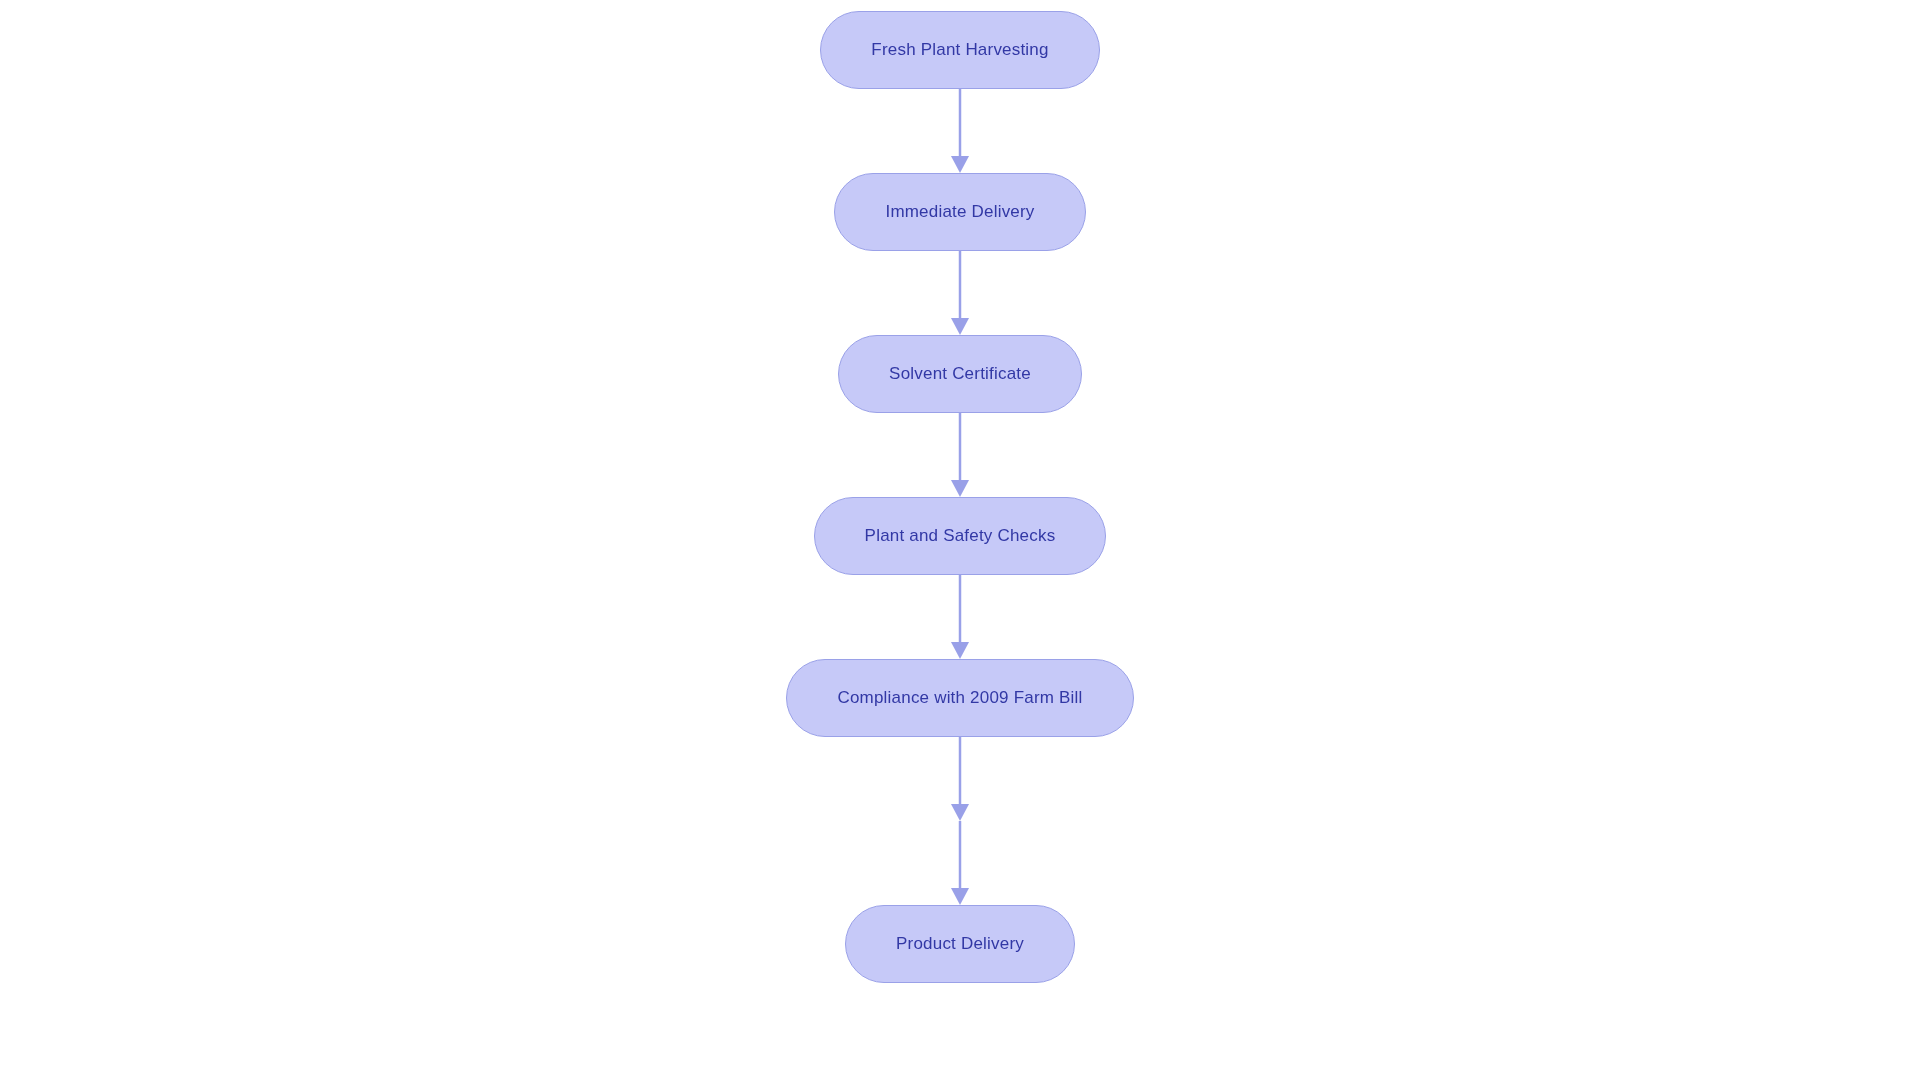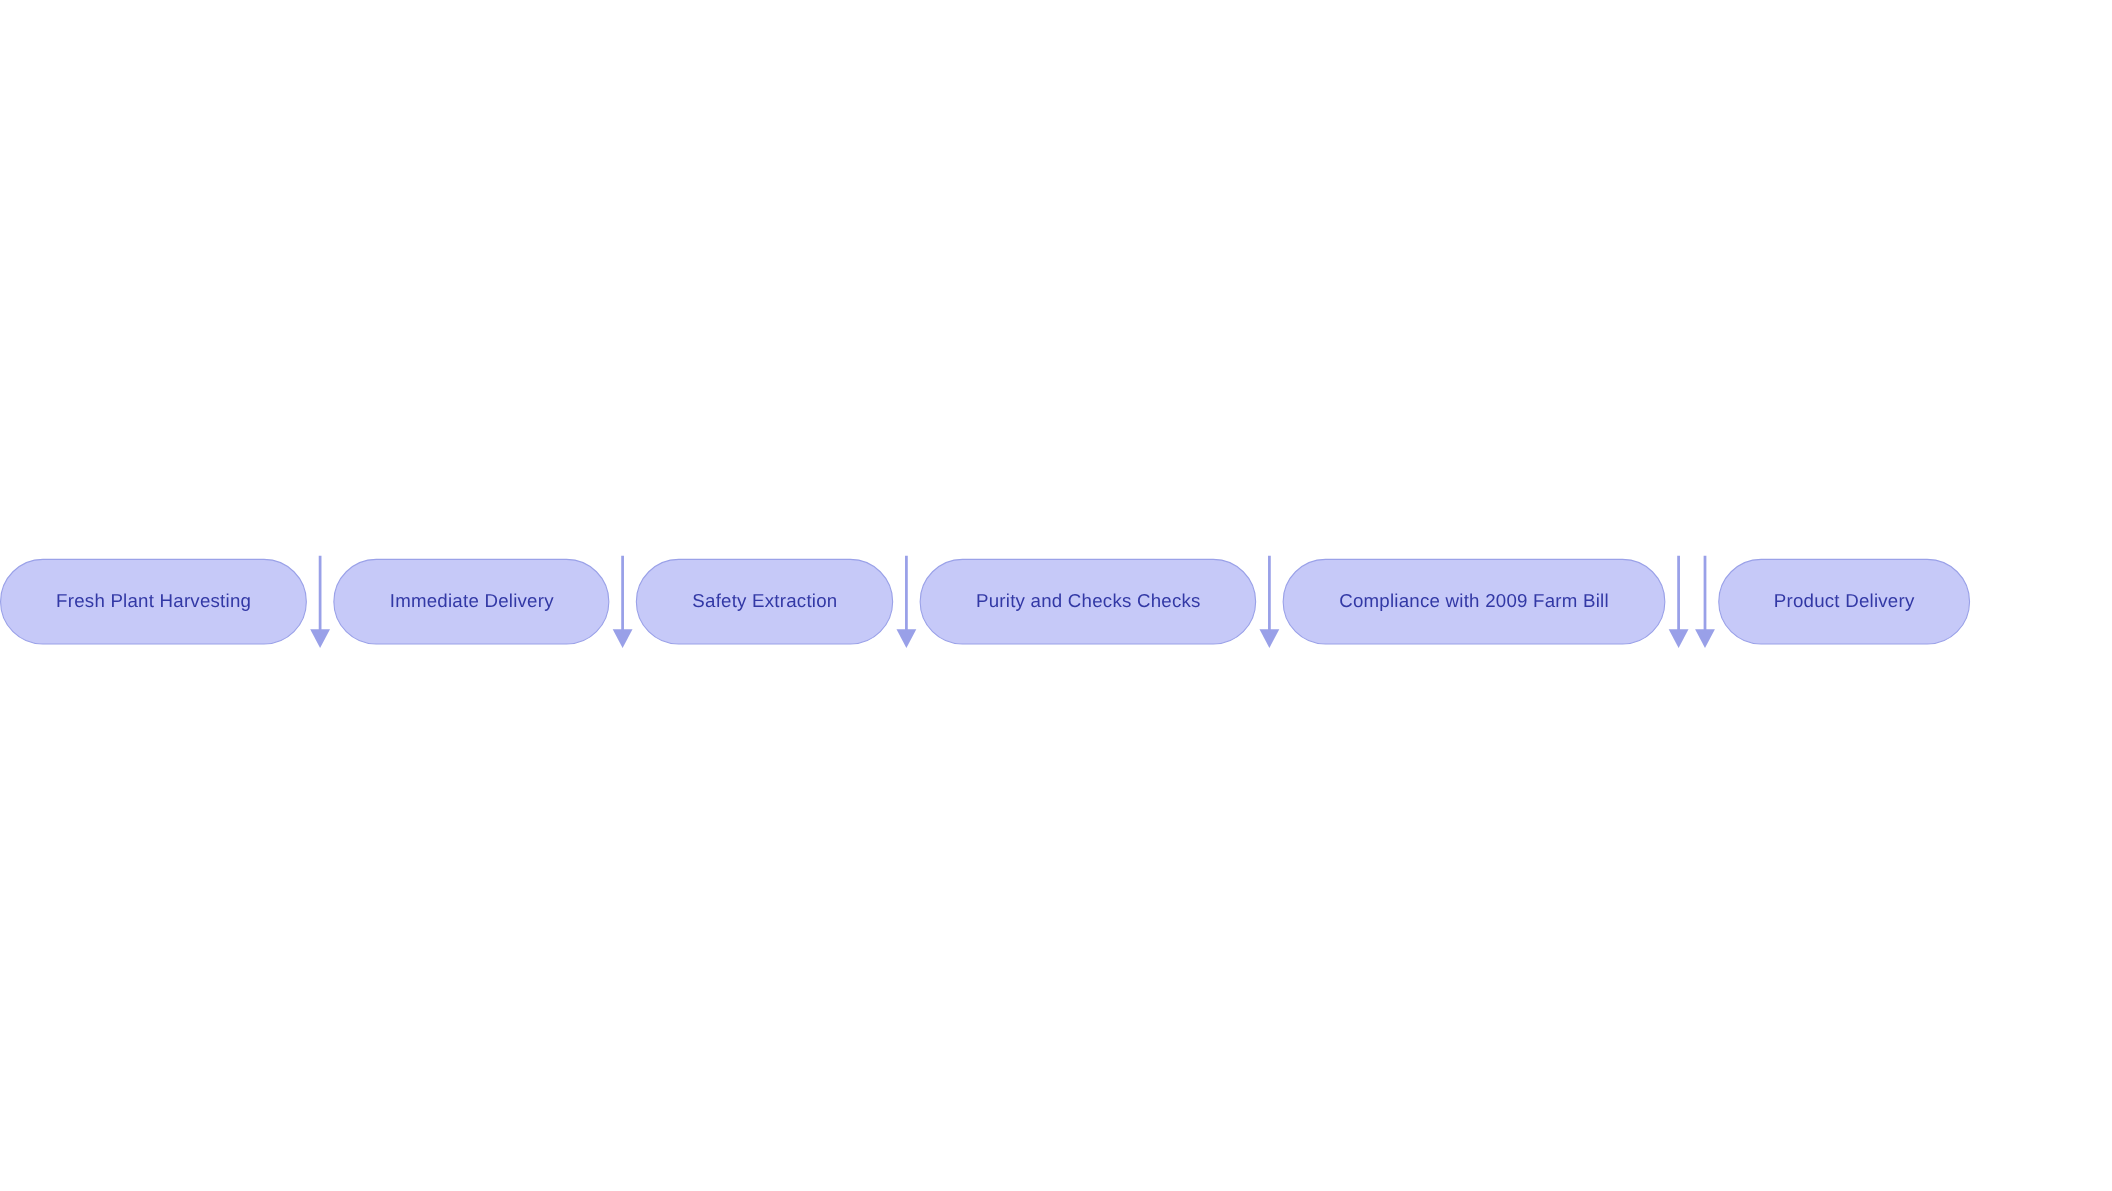--- a/index.html
+++ b/index.html
@@ -15,20 +15,21 @@
     height: 1083px;
     background: var(--background);
     font-family: "Liberation Sans", sans-serif;
     overflow: hidden;
   }
   .canvas {
     width: 100%;
     height: 100%;
     padding-top: 11px;
     display: flex;
+    flex-direction: column;
     align-items: center;
     text-align: center;
   }
   .node {
     height: 78px;
     padding: 0 50px;
     border-radius: 40px;
     background: var(--node-fill);
     border: 1.5px solid var(--node-border);
     color: var(--node-text);
@@ -61,30 +62,30 @@
   <div class="node">
     <span>Immediate Delivery</span>
   </div>
 
   <svg class="arrow" width="24" height="84" viewBox="0 0 24 84">
     <line x1="12" y1="0" x2="12" y2="69"></line>
     <polygon points="3,67 21,67 12,84"></polygon>
   </svg>
 
   <div class="node">
-    <span>Safety Extraction</span>
+    <span>Solvent Certificate</span>
   </div>
 
   <svg class="arrow" width="24" height="84" viewBox="0 0 24 84">
     <line x1="12" y1="0" x2="12" y2="69"></line>
     <polygon points="3,67 21,67 12,84"></polygon>
   </svg>
 
   <div class="node">
-    <span>Purity and Checks Checks</span>
+    <span>Plant and Safety Checks</span>
   </div>
 
   <svg class="arrow" width="24" height="84" viewBox="0 0 24 84">
     <line x1="12" y1="0" x2="12" y2="69"></line>
     <polygon points="3,67 21,67 12,84"></polygon>
   </svg>
 
   <div class="node">
     <span>Compliance with 2009 Farm Bill</span>
   </div>

